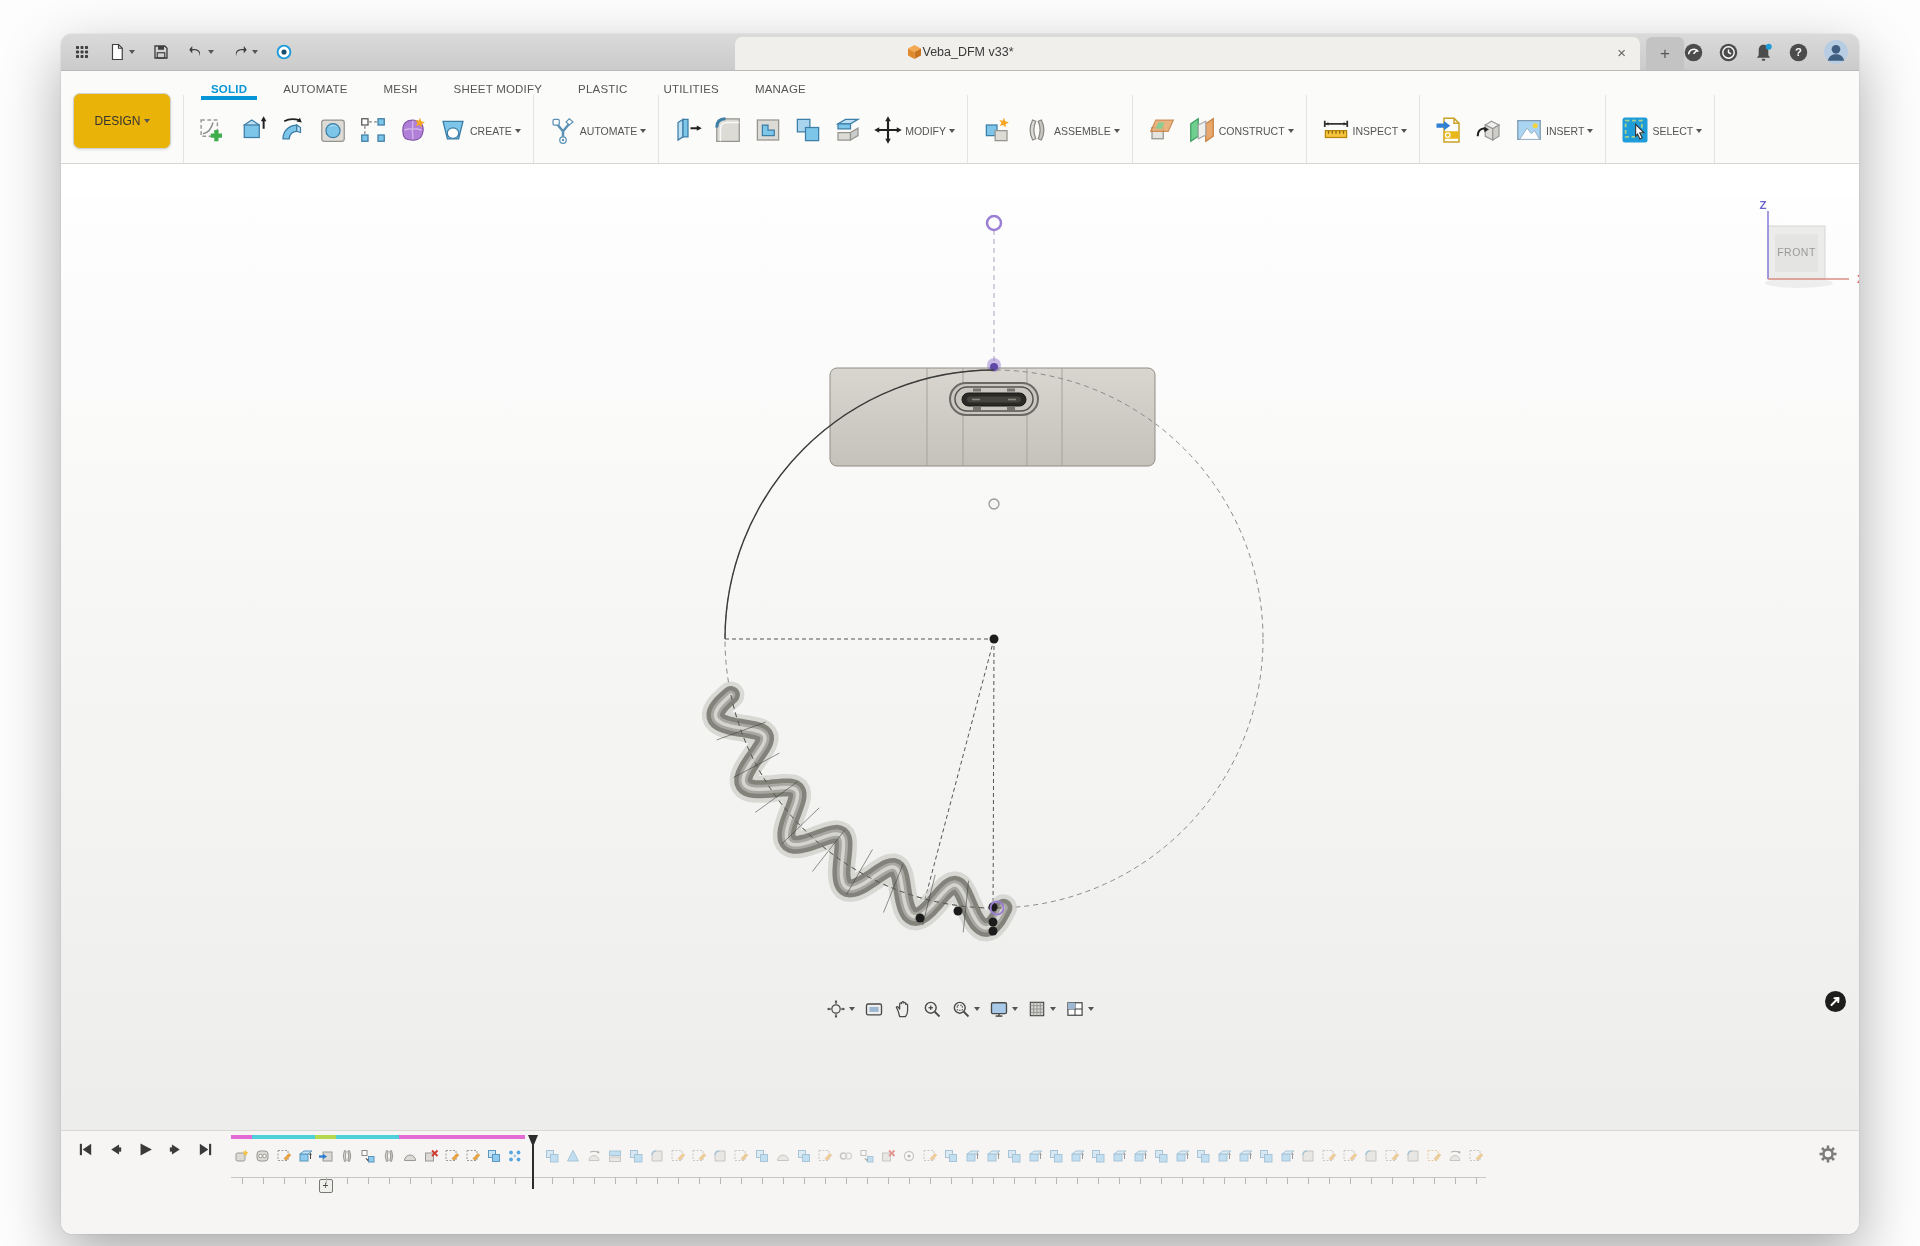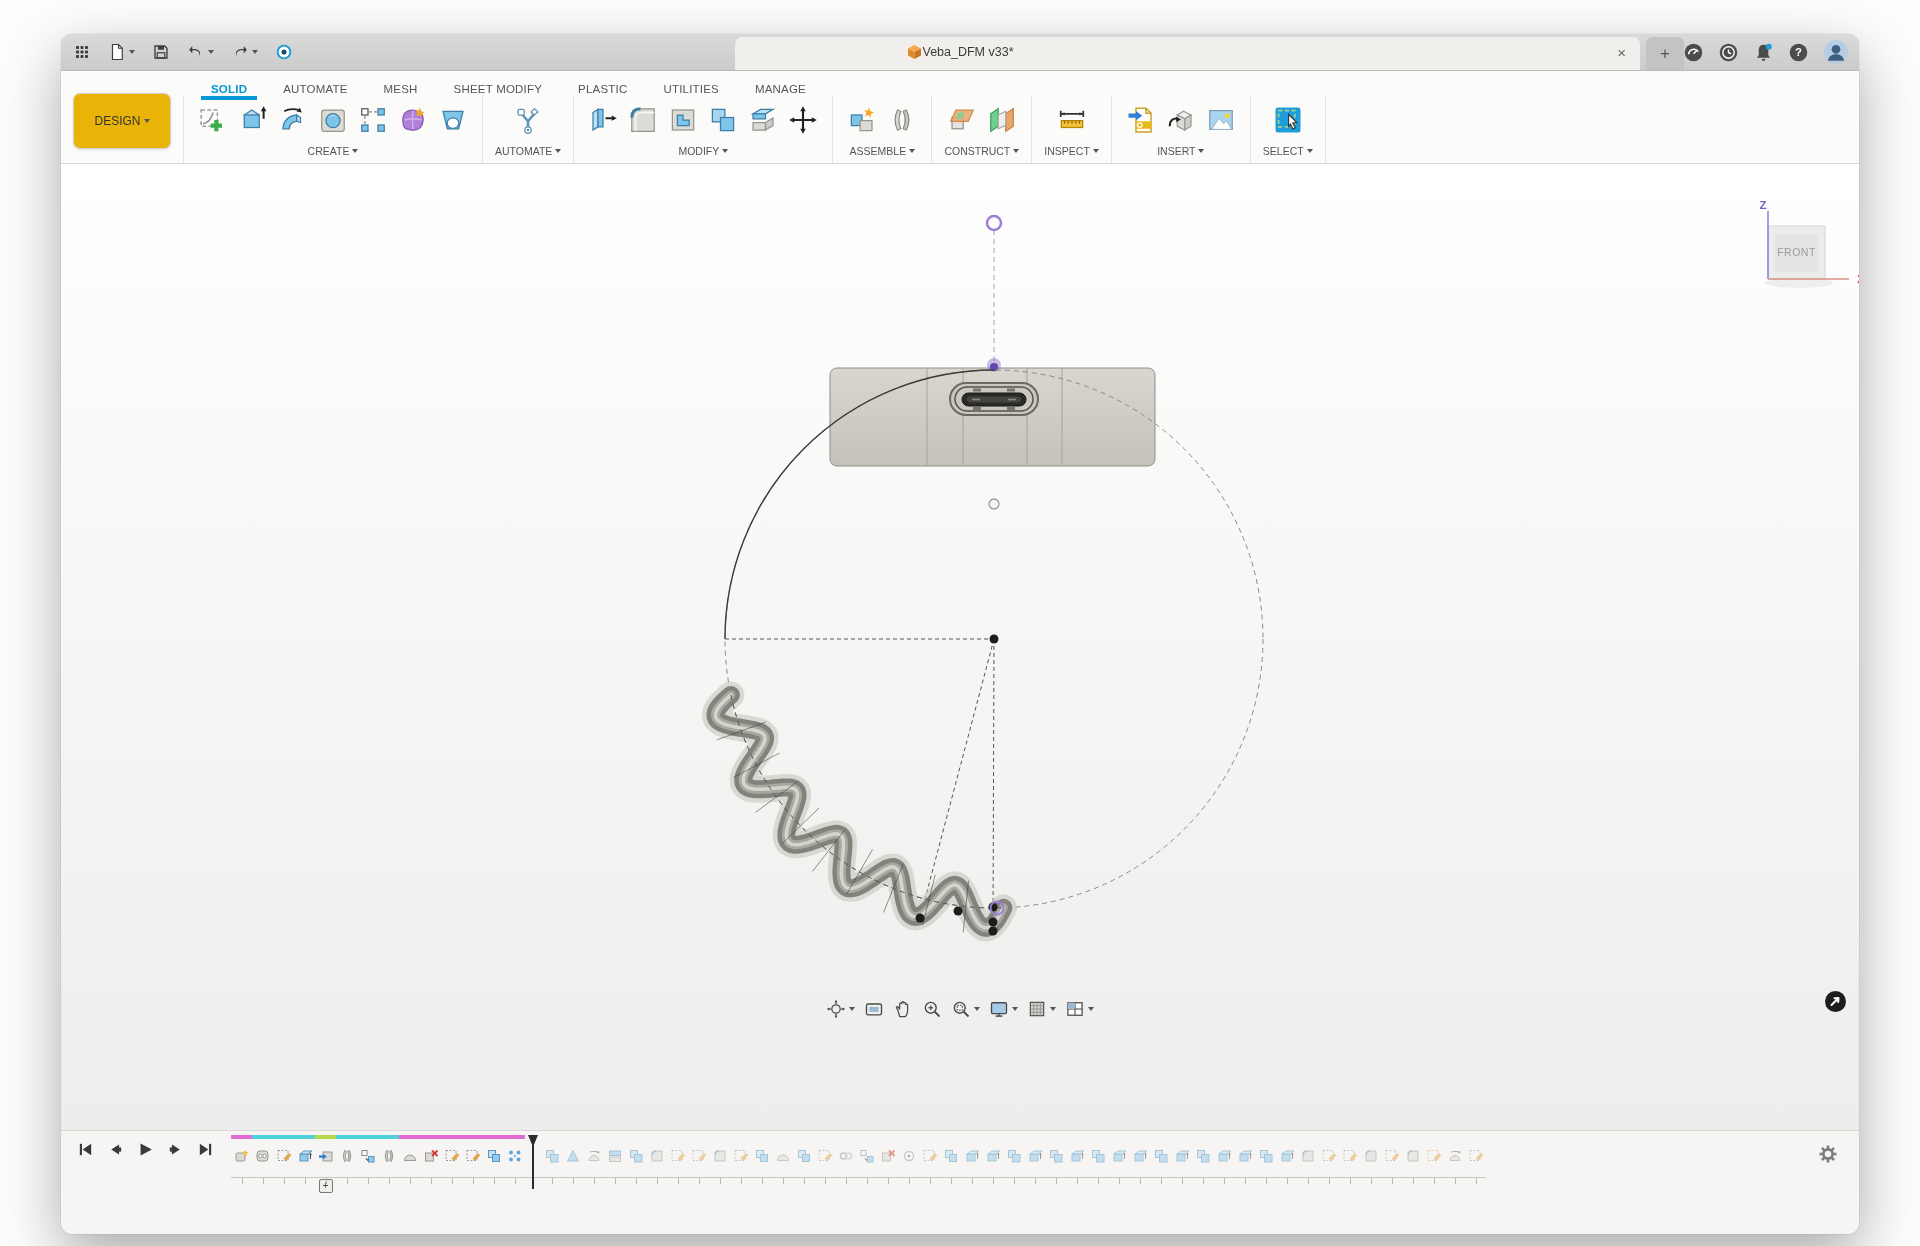--- a/index.html
+++ b/index.html
@@ -30,21 +30,21 @@
   .tb-right{position:absolute;right:10px;top:0;bottom:0;display:flex;align-items:center;gap:14px;}
   
   .ribbon{height:92px;background:#fbfbfa;border-bottom:1px solid #d6d6d4;position:relative;}
   .ws-btn{position:absolute;left:12px;top:22px;width:96px;height:54px;border:1px solid #d2d2d0;border-radius:7px;background:#eab308;
           box-shadow:0 1px 3px rgba(0,0,0,.10);display:flex;align-items:center;justify-content:center;font-size:12px;color:#333;}
   .ribbon-tabs{position:absolute;left:150px;top:0;height:24px;display:flex;gap:36px;align-items:flex-end;}
   .rtab{font-size:11.5px;color:#565656;letter-spacing:.2px;position:relative;cursor:default;}
   .rtab.active{color:#0696d7;font-weight:bold;}
   .rtab.active::after{content:"";position:absolute;left:-10px;right:-10px;bottom:-5px;height:4px;background:#0696d7;}
   .ribbon-groups{position:absolute;left:122px;top:24px;bottom:0;display:flex;}
-  .rgroup{display:flex;flex-direction:column;align-items:center;justify-content:flex-start;padding:2px 12px 0;border-right:1px solid #e4e4e2;}
+  .rgroup{display:flex;flex-direction:row;align-items:center;justify-content:flex-start;padding:2px 12px 0;border-right:1px solid #e4e4e2;}
   .rgroup:first-child{border-left:1px solid #e4e4e2;}
   .rg-icons{display:flex;gap:6px;align-items:center;height:46px;}
   .tool{width:34px;height:34px;display:flex;align-items:center;justify-content:center;border-radius:3px;}
   .rg-label{font-size:10.5px;color:#555;display:flex;align-items:center;margin-top:2px;}
   
   .canvas{position:absolute;top:163px;left:0;right:0;bottom:103px;background:linear-gradient(#fefefe,#ededeb);}
   .canvas svg.scene{position:absolute;left:0;top:0;}
   .viewbar{position:absolute;left:50%;transform:translateX(-50%);bottom:112px;display:flex;align-items:center;gap:9px;}
   .vb-item{display:flex;align-items:center;color:#4a4a4a;}
   .assistant{position:absolute;right:12px;bottom:118px;width:23px;height:23px;}

